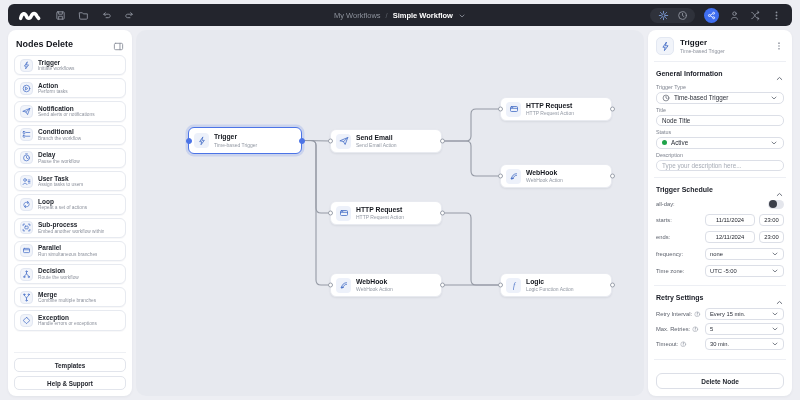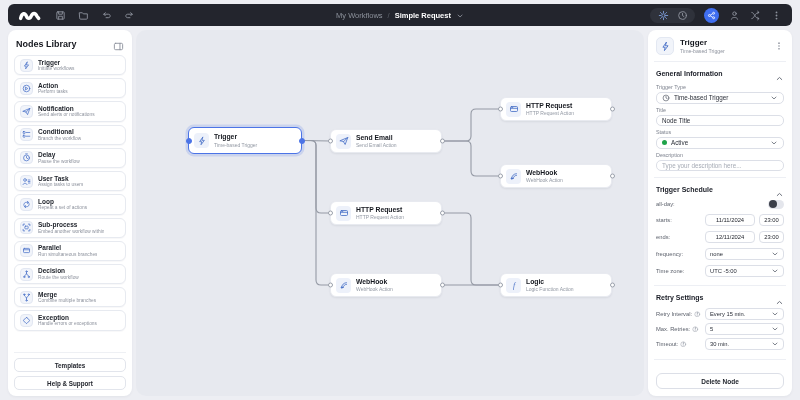--- a/index.html
+++ b/index.html
@@ -130,21 +130,21 @@
       </span>
       <span class="tb-icon">
         <svg viewBox="0 0 12 12" fill="none" stroke="currentColor" stroke-width="1" stroke-linecap="round" stroke-linejoin="round">
           <path d="M9 4.6 H4 C2.5 4.6 2 5.6 2 6.5 C2 7.4 2.5 8.4 4 8.4 H6.5 M7.3 2.9 L9 4.6 L7.3 6.3"></path>
         </svg>
       </span>
     </span>
   <span class="breadcrumb">
     <span class="bc-parent">My Workflows</span>
     <span class="bc-sep">/</span>
-    <span class="bc-current">Simple Request</span>
+    <span class="bc-current">Simple Workflow</span>
     <span class="bc-chev"><svg viewBox="0 0 12 12" fill="none" stroke="currentColor" stroke-width="1.3" stroke-linecap="round">
           <path d="M3 4.6 L6 7.4 L9 4.6"></path>
         </svg></span>
   </span>
   <span class="tb-right">
     <span class="tb-pill">
         <span class="tb-icon">
           <svg viewBox="0 0 12 12" fill="none" stroke="currentColor" stroke-width="1" stroke-linecap="round" stroke-linejoin="round">
             <circle cx="6" cy="6" r="1.9"></circle>
             <path d="M6 1.4 V2.9 M6 9.1 V10.6 M1.4 6 H2.9 M9.1 6 H10.6 M2.7 2.7 L3.8 3.8 M8.2 8.2 L9.3 9.3 M9.3 2.7 L8.2 3.8 M3.8 8.2 L2.7 9.3"></path>
@@ -185,21 +185,21 @@
           <circle cx="6" cy="2.6" r="1"></circle>
           <circle cx="6" cy="6" r="1"></circle>
           <circle cx="6" cy="9.4" r="1"></circle>
         </svg>
       </span>
   </span>
 </div>
 
 <div class="sidebar">
   <div class="sb-header">
-    <span class="sb-title">Nodes Library</span>
+    <span class="sb-title">Nodes Delete</span>
     <span class="sb-collapse"><svg viewBox="0 0 12 12" fill="none" stroke="currentColor" stroke-width="1" stroke-linecap="round" stroke-linejoin="round">
           <rect x="1.5" y="2.5" width="9" height="7" rx="1.4"></rect>
           <path d="M7.6 2.5 V9.5"></path>
         </svg></span>
   </div>
   <div class="lib-list">
       <div class="lib-item">
     <span class="lib-icon">
           <svg viewBox="0 0 12 12" fill="none" stroke="currentColor" stroke-width="1" stroke-linecap="round" stroke-linejoin="round">
             <path d="M6.8 1.5 L3.2 6.8 H5.6 L4.8 10.5 L8.8 5.2 H6.3 Z"></path>

